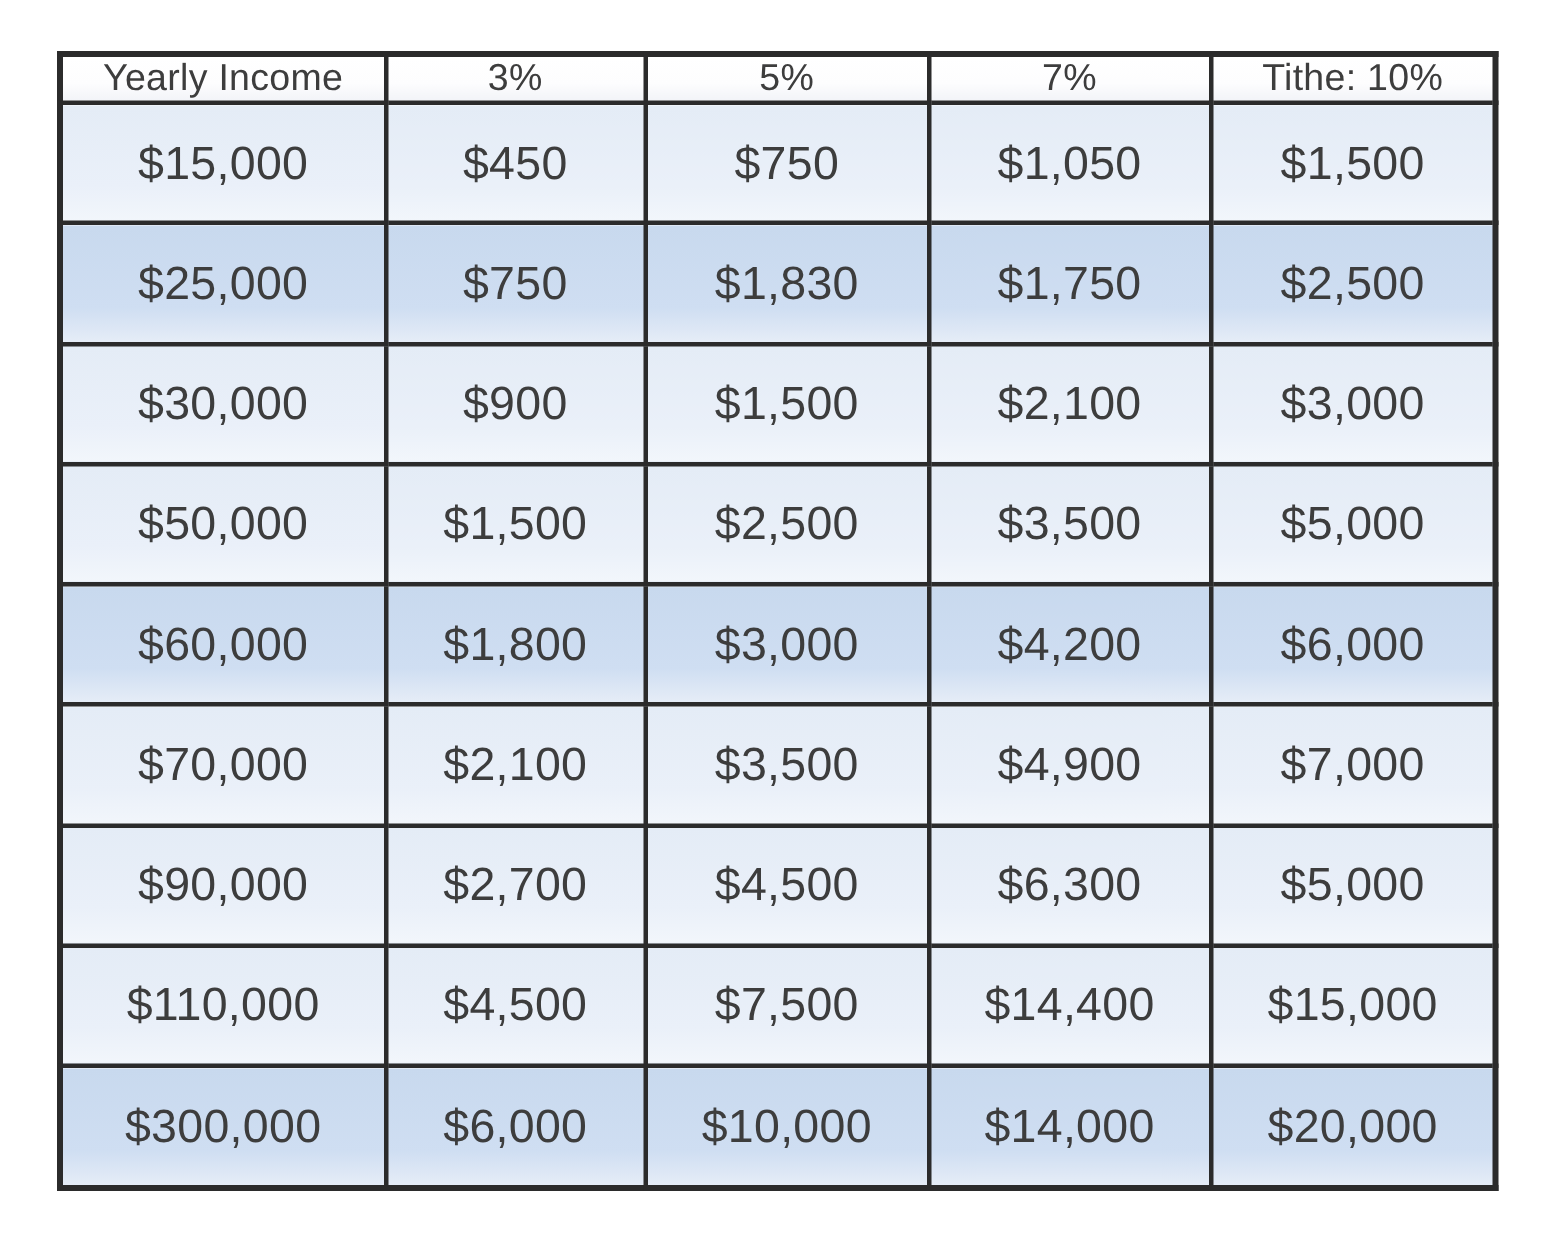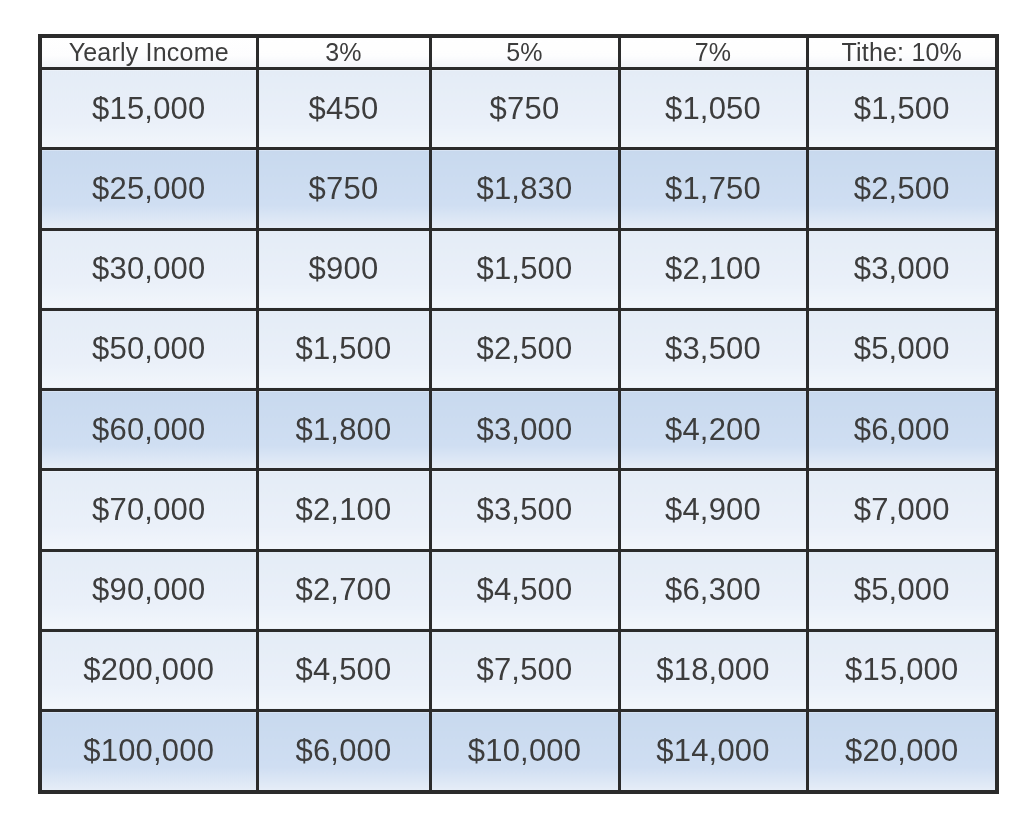--- a/index.html
+++ b/index.html
@@ -128,28 +128,28 @@
           <td>$7,000</td>
         </tr>
         <tr class="row-light">
           <td>$90,000</td>
           <td>$2,700</td>
           <td>$4,500</td>
           <td>$6,300</td>
           <td>$5,000</td>
         </tr>
         <tr class="row-light">
-          <td>$200,000</td>
+          <td>$110,000</td>
           <td>$4,500</td>
           <td>$7,500</td>
-          <td>$18,000</td>
+          <td>$14,400</td>
           <td>$15,000</td>
         </tr>
         <tr class="row-dark">
-          <td>$100,000</td>
+          <td>$300,000</td>
           <td>$6,000</td>
           <td>$10,000</td>
           <td>$14,000</td>
           <td>$20,000</td>
         </tr>
       </tbody>
   </table>
 </div>
 
 </body></html>

